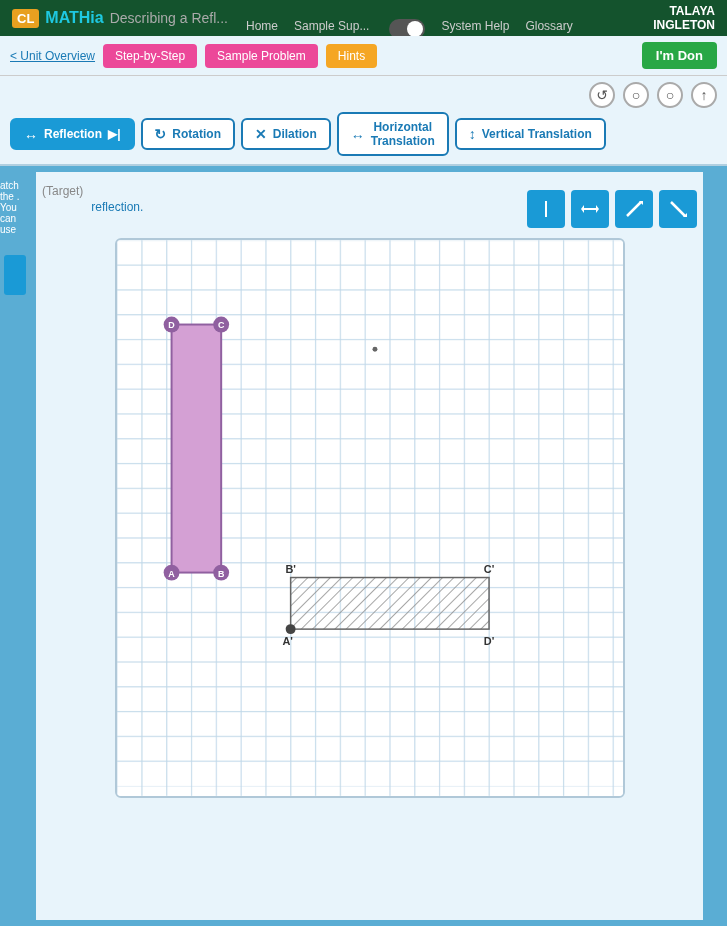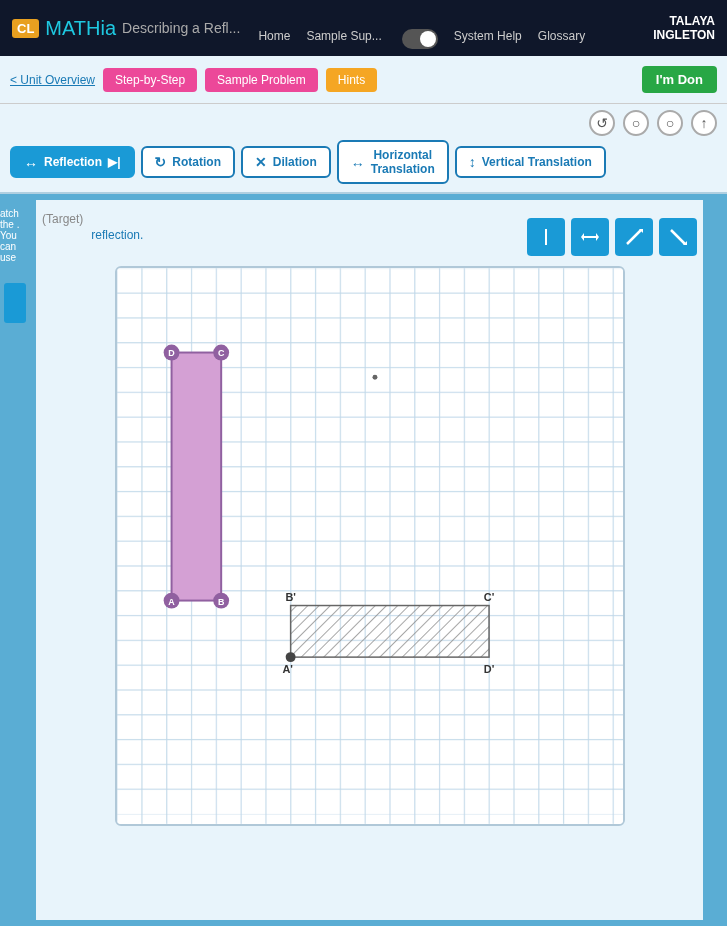--- a/index.html
+++ b/index.html
@@ -7,44 +7,44 @@
       width: 727px;
       height: 926px;
       background: #4a9fc4;
       font-family: Arial, sans-serif;
       overflow: hidden;
       position: relative;
     }
 
     
     #top-bar {
-      background: #0f172a;
-      height: 56px;
+      background: #14532d;
+      height: 36px;
       display: flex;
       align-items: center;
       padding: 0 12px;
       gap: 10px;
     }
     #logo-area {
       display: flex;
       align-items: center;
       gap: 6px;
     }
     #logo-cl {
       background: #e8a020;
       color: white;
       font-weight: bold;
       font-size: 13px;
       padding: 2px 5px;
       border-radius: 3px;
     }
     #logo-mathia {
       color: #1ec8e0;
-      font-size: 20px;
-      font-weight: normal;
+      font-size: 16px;
+      font-weight: bold;
     }
     #describing-ref {
       color: #aaa;
       font-size: 14px;
     }
     #nav-links {
       display: flex;
       gap: 16px;
       margin-left: 8px;
       margin-top: 22px;
@@ -77,21 +77,21 @@
       color: white;
       font-size: 12px;
       font-weight: bold;
       margin-left: auto;
       text-align: right;
     }
 
     
     #second-bar {
       background: #e8f4fb;
-      height: 48px;
+      height: 40px;
       display: flex;
       align-items: center;
       padding: 0 10px;
       gap: 8px;
       border-bottom: 1px solid #ccc;
     }
     #unit-overview {
       color: #1a7ab5;
       font-size: 12px;
       cursor: pointer;

